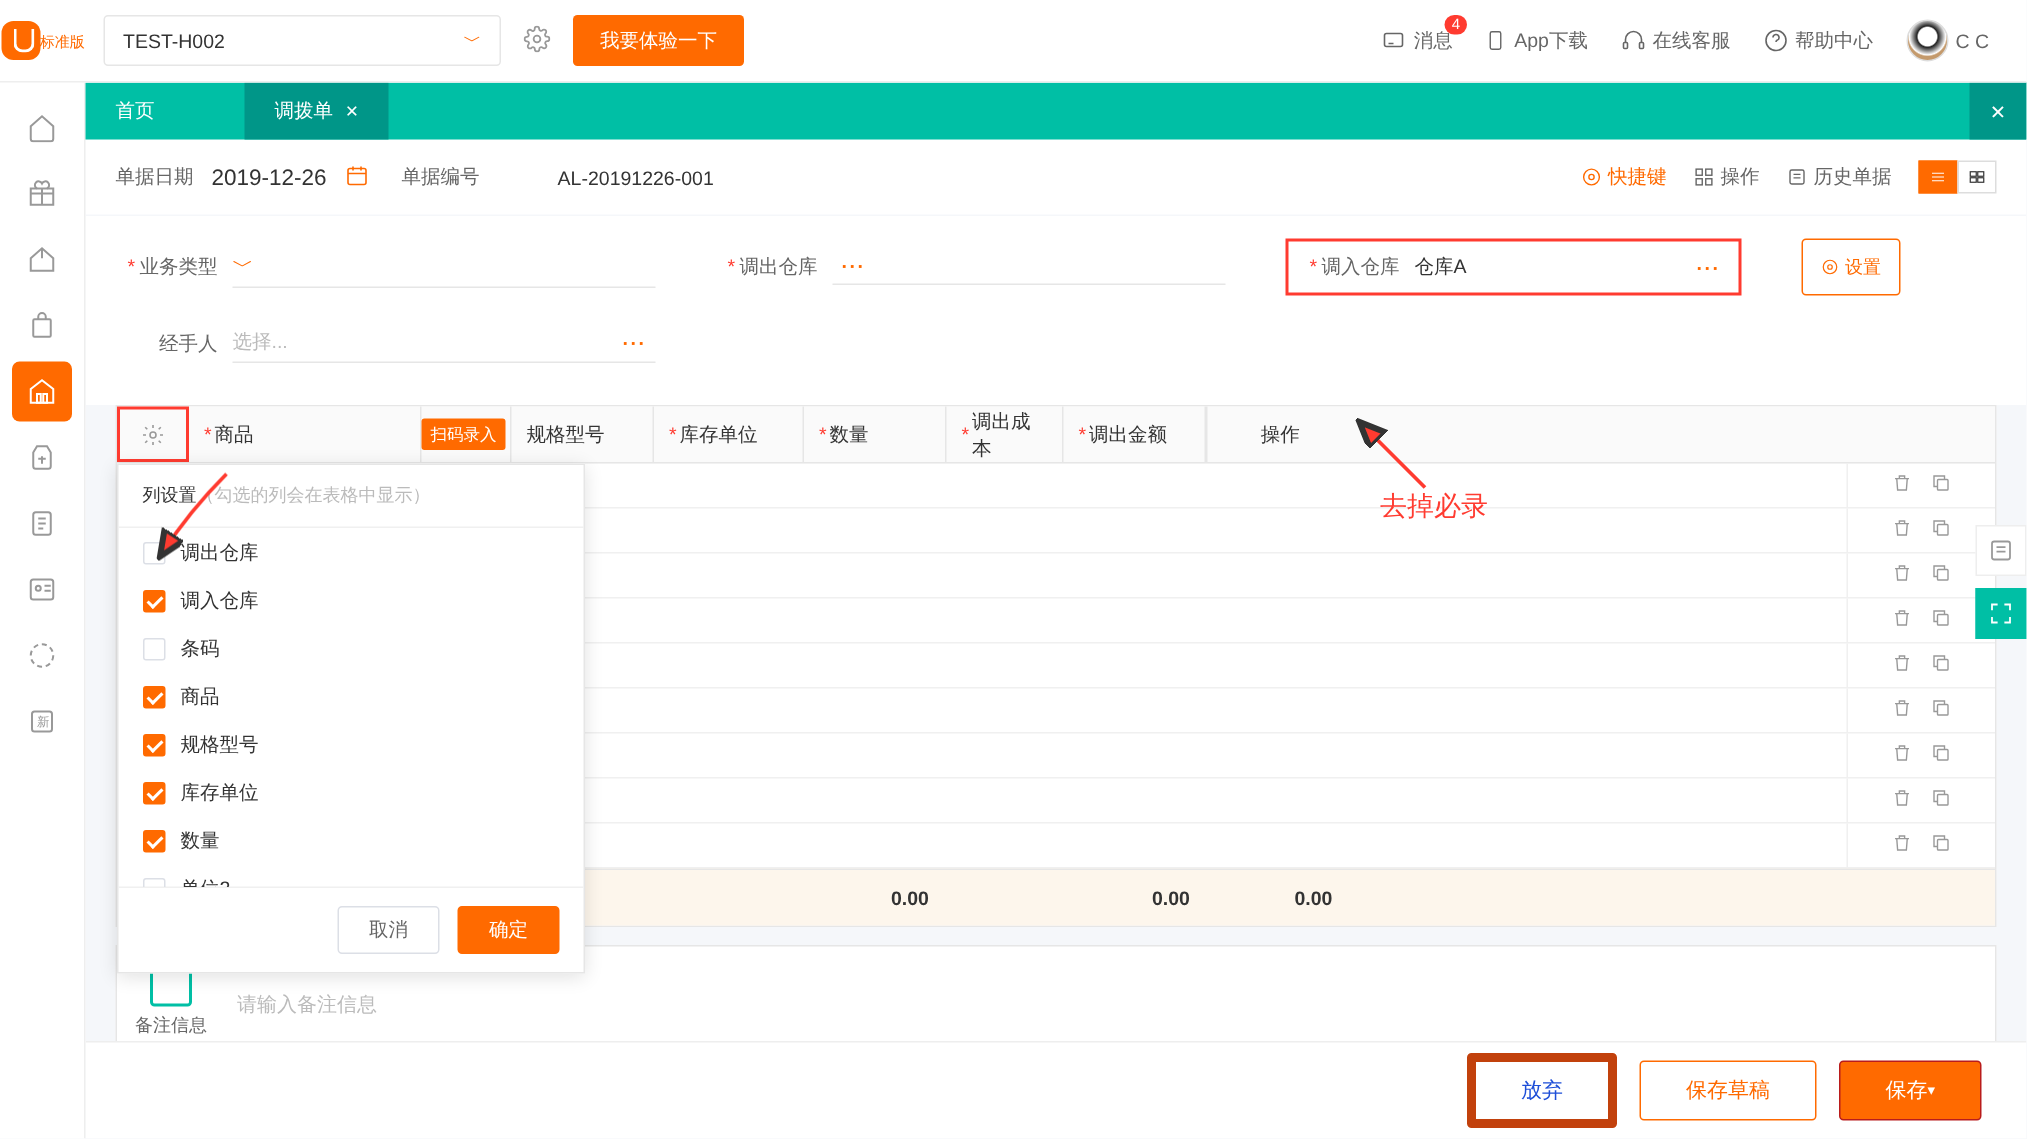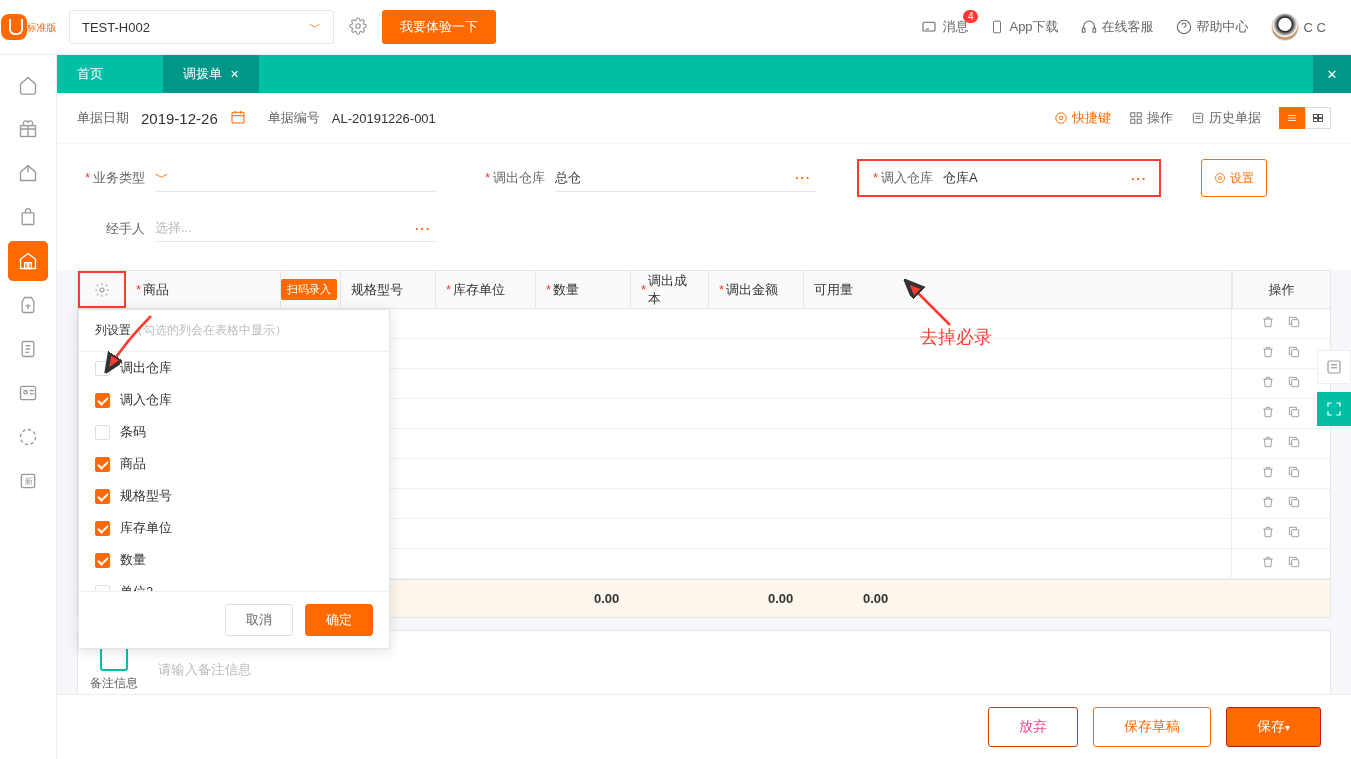--- a/index.html
+++ b/index.html
@@ -117,21 +117,21 @@
 .remark-area { margin: 12px 20px 0; background: #fff; border: 1px solid #e6e6e6; display: flex; padding: 12px; gap: 20px; }
 .remark-icon-col { display: flex; flex-direction: column; align-items: center; gap: 4px; color: #666; }
 .remark-icon { width: 28px; height: 28px; border: 2px solid #00bfa5; border-radius: 3px; position: relative; }
 .remark-icon::before { content: ""; position: absolute; top: -4px; left: 4px; right: 4px; height: 4px; background: #00bfa5; border-radius: 2px 2px 0 0; }
 .remark-input { flex: 1; border: none; outline: none; color: #333; padding-top: 4px; }
 .remark-input::placeholder { color: #bbb; }
 
 
 .footer-bar { position: absolute; bottom: 0; left: 0; right: 0; height: 65px; background: #fff; border-top: 1px solid #eee; display: flex; align-items: center; justify-content: flex-end; padding: 0 30px; gap: 15px; }
 .footer-btn { padding: 10px 30px; border-radius: 3px; font-size: 14px; cursor: pointer; }
-.footer-btn.ghost { background: #fff; border: 1px solid #c2410c; color: #ec4899; }
+.footer-btn.ghost { background: #fff; border: 6px solid #c2410c; color: #1d4ed8; }
 .footer-btn.outline { background: #fff; border: 1px solid #ff6a00; color: #ff6a00; }
 .footer-btn.solid { background: #ff6a00; border: 1px solid #b91c1c; color: #fff; display: flex; align-items: center; gap: 0; }
 
 
 .float-right { position: absolute; right: 0; top: 350px; display: flex; flex-direction: column; gap: 8px; z-index: 15; }
 .float-btn { width: 34px; height: 34px; display: flex; align-items: center; justify-content: center; color: #999; background: #fff; border: 1px solid #eee; cursor: pointer; }
 .float-btn.teal { background: #00bfa5; color: #fff; border-color: #00bfa5; }
 
 svg { fill: none; stroke: currentColor; stroke-width: 1.6; }
 </style>
@@ -276,21 +276,21 @@
     <div class="doc-header">
       <span class="doc-header-label">单据日期</span>
       <span class="doc-date">2019-12-26</span>
       <span class="cal-icon"><svg width="16" height="16" viewBox="0 0 24 24">
             <rect x="3" y="5" width="18" height="16" rx="2"></rect>
             <line x1="3" y1="10" x2="21" y2="10"></line>
             <line x1="8" y1="3" x2="8" y2="7"></line>
             <line x1="16" y1="3" x2="16" y2="7"></line>
           </svg></span>
       <span class="doc-header-label" style="margin-left:10px;">单据编号</span>
-      <span class="doc-header-label" style="color:#333;">AL-20191226-001</span>
+      <span class="doc-header-label" style="color:#333;margin-left:40px;">AL-20191226-001</span>
       <div class="doc-header-right">
         <span class="header-action orange">
             <svg width="14" height="14" viewBox="0 0 24 24">
               <circle cx="12" cy="12" r="9"></circle>
               <circle cx="12" cy="12" r="3"></circle>
             </svg>
             <span>快捷键</span>
           </span>
         <span class="header-action">
             <svg width="14" height="14" viewBox="0 0 24 24">
@@ -333,21 +333,20 @@
       <div class="form-row">
         <div class="form-field w1">
           <div class="form-label"><span class="req">*</span><span>业务类型</span></div>
           <div class="form-value">
               <span class="form-arrow">﹀</span>
             </div>
         </div>
         <div class="form-field w2">
           <div class="form-label"><span class="req">*</span><span>调出仓库</span></div>
           <div class="form-value">
-              <span style="flex:1;">总仓</span>
               <span class="form-more">···</span>
             </div>
         </div>
         <div class="form-field w3 highlight-box">
           <div class="form-label"><span class="req">*</span><span>调入仓库</span></div>
           <div class="form-value" style="border-bottom:none;">
               <span style="flex:1;">仓库A</span>
               <span class="form-more">···</span>
             </div>
         </div>
@@ -395,21 +394,20 @@
             <span>数量</span>
           </div>
         <div class="th th-cost">
             <span class="req2">*</span>
             <span>调出成本</span>
           </div>
         <div class="th th-amount">
             <span class="req2">*</span>
             <span>调出金额</span>
           </div>
-        <div class="th th-avail">可用量</div>
         <div class="th th-op">操作</div>
       </div>
       <div class="table-body">
 
       <div class="tr">
             <div class="td td-main"></div>
             <div class="td td-op">
               <span class="row-icon"><svg width="14" height="14" viewBox="0 0 24 24">
                   <path d="M4 7h16M9 7V4h6v3M6 7l1 13h10l1-13"></path>
                 </svg></span>

